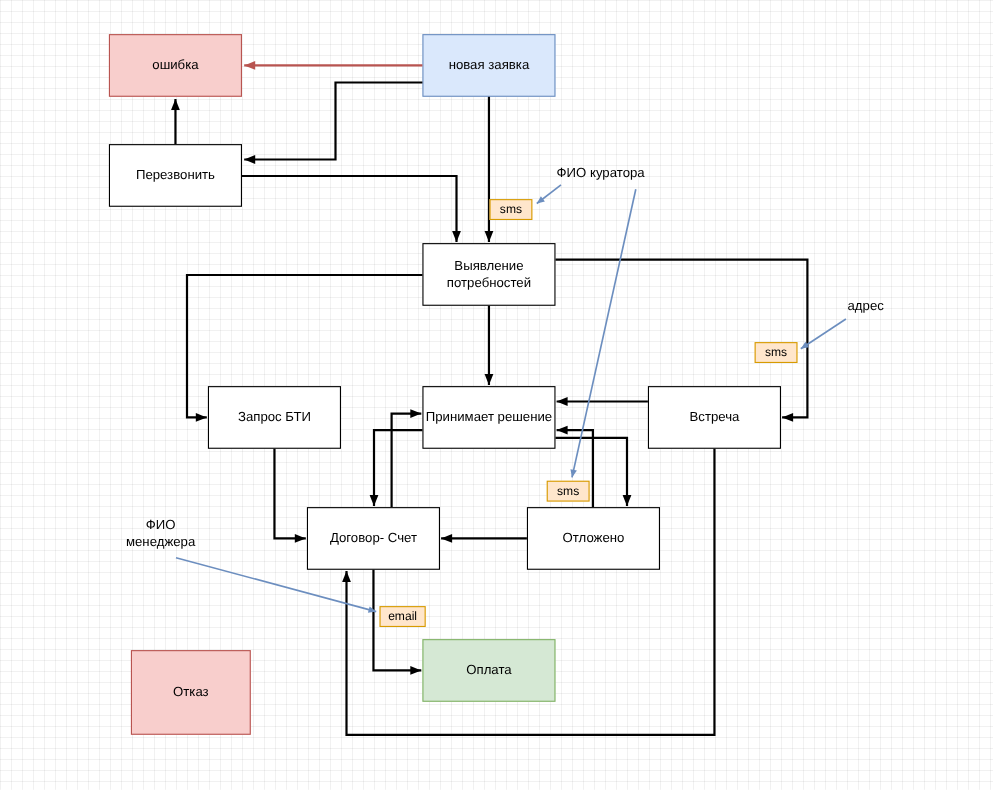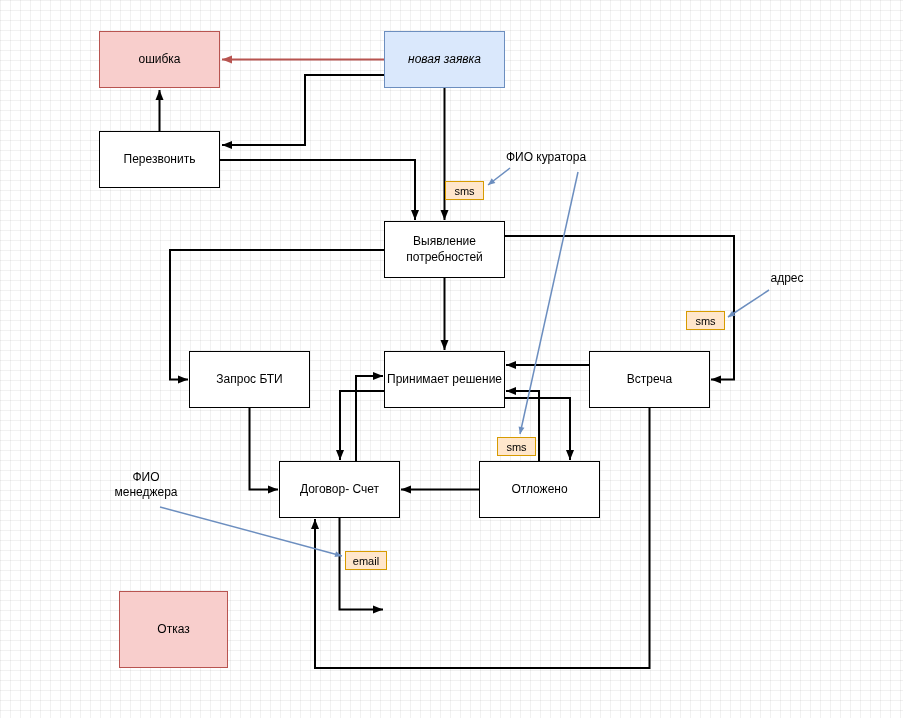--- a/index.html
+++ b/index.html
@@ -11,21 +11,21 @@
       linear-gradient(to right, rgba(0,0,0,0.055) 1px, transparent 1px),
       linear-gradient(to bottom, rgba(0,0,0,0.055) 1px, transparent 1px);
     background-size:10px 10px;
   }
   .node{
     position:absolute;z-index:1;display:flex;align-items:center;justify-content:center;
     text-align:center;font-size:12px;line-height:1.3;color:#000;
     background:#ffffff;border:1px solid #000;box-sizing:border-box;padding:2px;
   }
   .node.pink{background:#f8cecc;border-color:#b85450;}
-  .node.blue{background:#dae8fc;border-color:#6c8ebf;font-style:italic;}
+  .node.blue{background:#dae8fc;border-color:#6c8ebf;}
   .node.green{background:#d5e8d4;border-color:#82b366;}
   .edges{position:absolute;left:0;top:0;z-index:2;pointer-events:none;}
   .tag{
     position:absolute;z-index:3;display:flex;align-items:center;justify-content:center;
     font-size:11px;color:#000;background:#ffe6cc;border:1px solid #d79b00;box-sizing:border-box;
   }
   .note{position:absolute;z-index:3;font-size:12px;color:#000;text-align:center;line-height:1.25;}
 </style>
 </head>
 <body>
@@ -51,20 +51,23 @@
     <span>Принимает решение</span>
   </div>
   <div class="node" style="left:589px;top:351px;width:121px;height:57px">
     <span>Встреча</span>
   </div>
   <div class="node" style="left:279px;top:461px;width:121px;height:57px">
     <span>Договор- Счет</span>
   </div>
   <div class="node" style="left:479px;top:461px;width:121px;height:57px">
     <span>Отложено</span>
+  </div>
+  <div class="node green" style="left:384px;top:581px;width:121px;height:57px">
+    <span>Оплата</span>
   </div>
   <div class="node pink" style="left:119px;top:591px;width:109px;height:77px">
     <span>Отказ</span>
   </div>
 
   <svg class="edges" width="903" height="718" viewBox="0 0 903 718">
     <defs>
       <marker id="arr-black" markerUnits="userSpaceOnUse" markerWidth="13" markerHeight="10" refX="11" refY="5" orient="auto">
         <path d="M1,1 L11,5 L1,9 Z" fill="#000000"></path>
       </marker>

